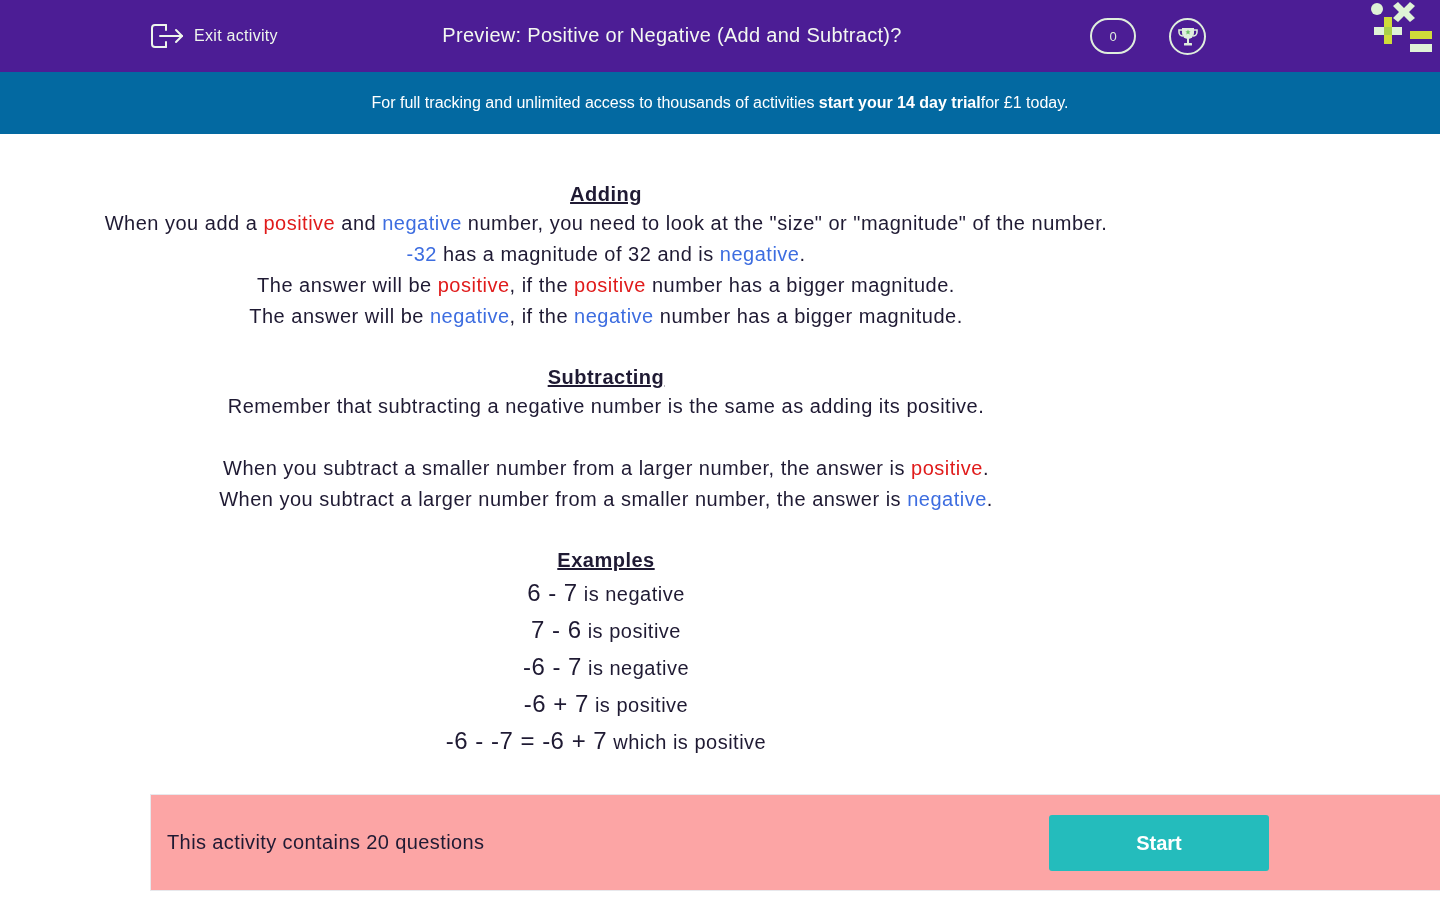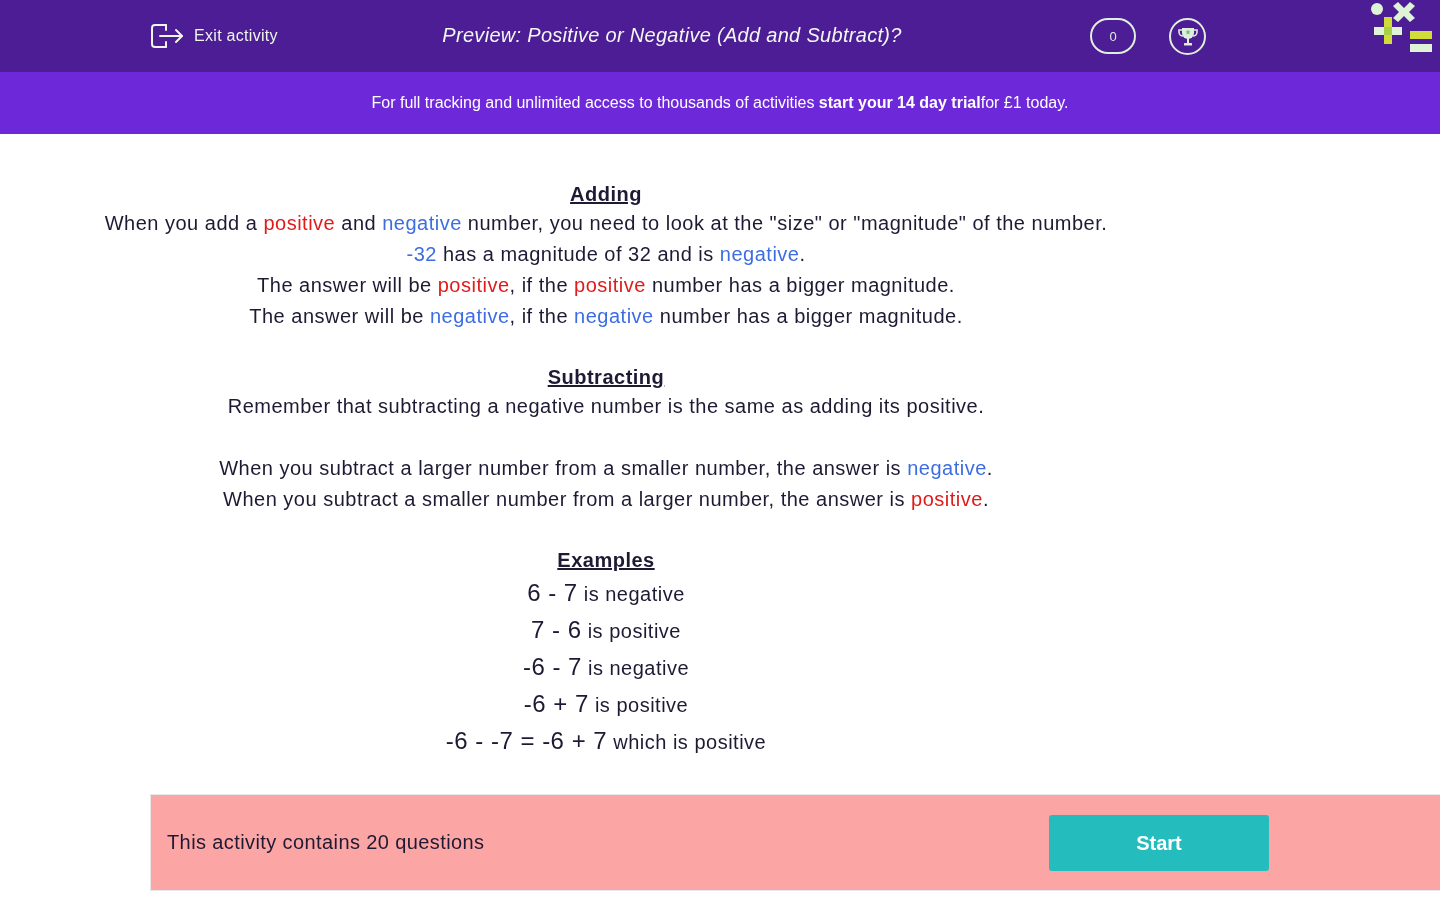--- a/index.html
+++ b/index.html
@@ -1,25 +1,25 @@
 <!DOCTYPE html>
 <html><head>
 <meta charset="utf-8">
 <style>
   * { box-sizing: border-box; margin: 0; padding: 0; }
   html, body { width: 1440px; height: 900px; overflow: hidden; background: #ffffff; font-family: "Liberation Sans", sans-serif; color: #1f1a33; }
   .topbar { position: absolute; left: 0; top: 0; width: 1440px; height: 72px; background: #4c1d95; }
   .exit { position: absolute; left: 150px; top: 22px; height: 28px; display: flex; align-items: center; color: #eef6ec; font-size: 16px; letter-spacing: 0.3px; cursor: pointer; }
   .exit svg { margin-right: 10px; }
   .title { position: absolute; left: 0; width: 1440px; top: 24px; text-align: center; color: #f3f8f1; font-size: 20px; letter-spacing: 0.3px; pointer-events: none; }
-  .title span { position: relative; left: -48px; font-style: italic; }
+  .title span { position: relative; left: -48px; }
   .score { position: absolute; left: 1090px; top: 18px; width: 46px; height: 36px; border: 2px solid #dfeedd; border-radius: 18px; color: #dfeedd; font-size: 13px; display: flex; align-items: center; justify-content: center; }
   .trophy { position: absolute; left: 1169px; top: 18px; width: 37px; height: 37px; border: 2px solid #dfeedd; border-radius: 50%; display: flex; align-items: center; justify-content: center; cursor: pointer; }
   .logo { position: absolute; left: 1368px; top: 0; width: 72px; height: 56px; }
-  .banner { position: absolute; left: 0; top: 72px; width: 1440px; height: 62px; background: #6d28d9; color: #ffffff; font-size: 16px; display: flex; align-items: center; justify-content: center; }
+  .banner { position: absolute; left: 0; top: 72px; width: 1440px; height: 62px; background: #0369a1; color: #ffffff; font-size: 16px; display: flex; align-items: center; justify-content: center; }
   .banner b { font-weight: bold; cursor: pointer; }
   .content { position: absolute; left: 0; top: 180px; width: 1212px; text-align: center; font-size: 20px; letter-spacing: 0.5px; color: #1f1a33; }
   .content .h { font-weight: bold; text-decoration: underline; line-height: 28px; height: 28px; }
   .content .l { line-height: 31px; height: 31px; }
   .content .gap { height: 31px; }
   .pos { color: #e01b1b; }
   .neg { color: #3d6de0; }
   .ex { line-height: 37px; height: 37px; font-size: 20px; }
   .ex .big { font-size: 24px; letter-spacing: 0.5px; }
   .footer { position: absolute; left: 150px; top: 794px; width: 1356px; height: 97px; border: 1px solid #e8e8ec; background: #fca5a5; }
@@ -69,22 +69,22 @@
 <div class="content">
   <div class="h">Adding</div>
   <div class="l"><span>When you add a </span><span class="pos">positive</span><span> and </span><span class="neg">negative</span><span> number, you need to look at the "size" or "magnitude" of the number.</span></div>
   <div class="l"><span class="neg">-32</span><span> has a magnitude of 32 and is </span><span class="neg">negative</span><span>.</span></div>
   <div class="l"><span>The answer will be </span><span class="pos">positive</span><span>, if the </span><span class="pos">positive</span><span> number has a bigger magnitude.</span></div>
   <div class="l"><span>The answer will be </span><span class="neg">negative</span><span>, if the </span><span class="neg">negative</span><span> number has a bigger magnitude.</span></div>
   <div class="gap"></div>
   <div class="h">Subtracting</div>
   <div class="l">Remember that subtracting a negative number is the same as adding its positive.</div>
   <div class="gap"></div>
+  <div class="l"><span>When you subtract a smaller number from a larger number, the answer is </span><span class="pos">positive</span><span>.</span></div>
   <div class="l"><span>When you subtract a larger number from a smaller number, the answer is </span><span class="neg">negative</span><span>.</span></div>
-  <div class="l"><span>When you subtract a smaller number from a larger number, the answer is </span><span class="pos">positive</span><span>.</span></div>
   <div class="gap"></div>
   <div class="h">Examples</div>
   <div class="ex"><span class="big">6 - 7</span><span> is negative</span></div>
   <div class="ex"><span class="big">7 - 6</span><span> is positive</span></div>
   <div class="ex"><span class="big">-6 - 7</span><span> is negative</span></div>
   <div class="ex"><span class="big">-6 + 7</span><span> is positive</span></div>
   <div class="ex"><span class="big">-6 - -7 = -6 + 7</span><span> which is positive</span></div>
 </div>
 
 <div class="footer">

